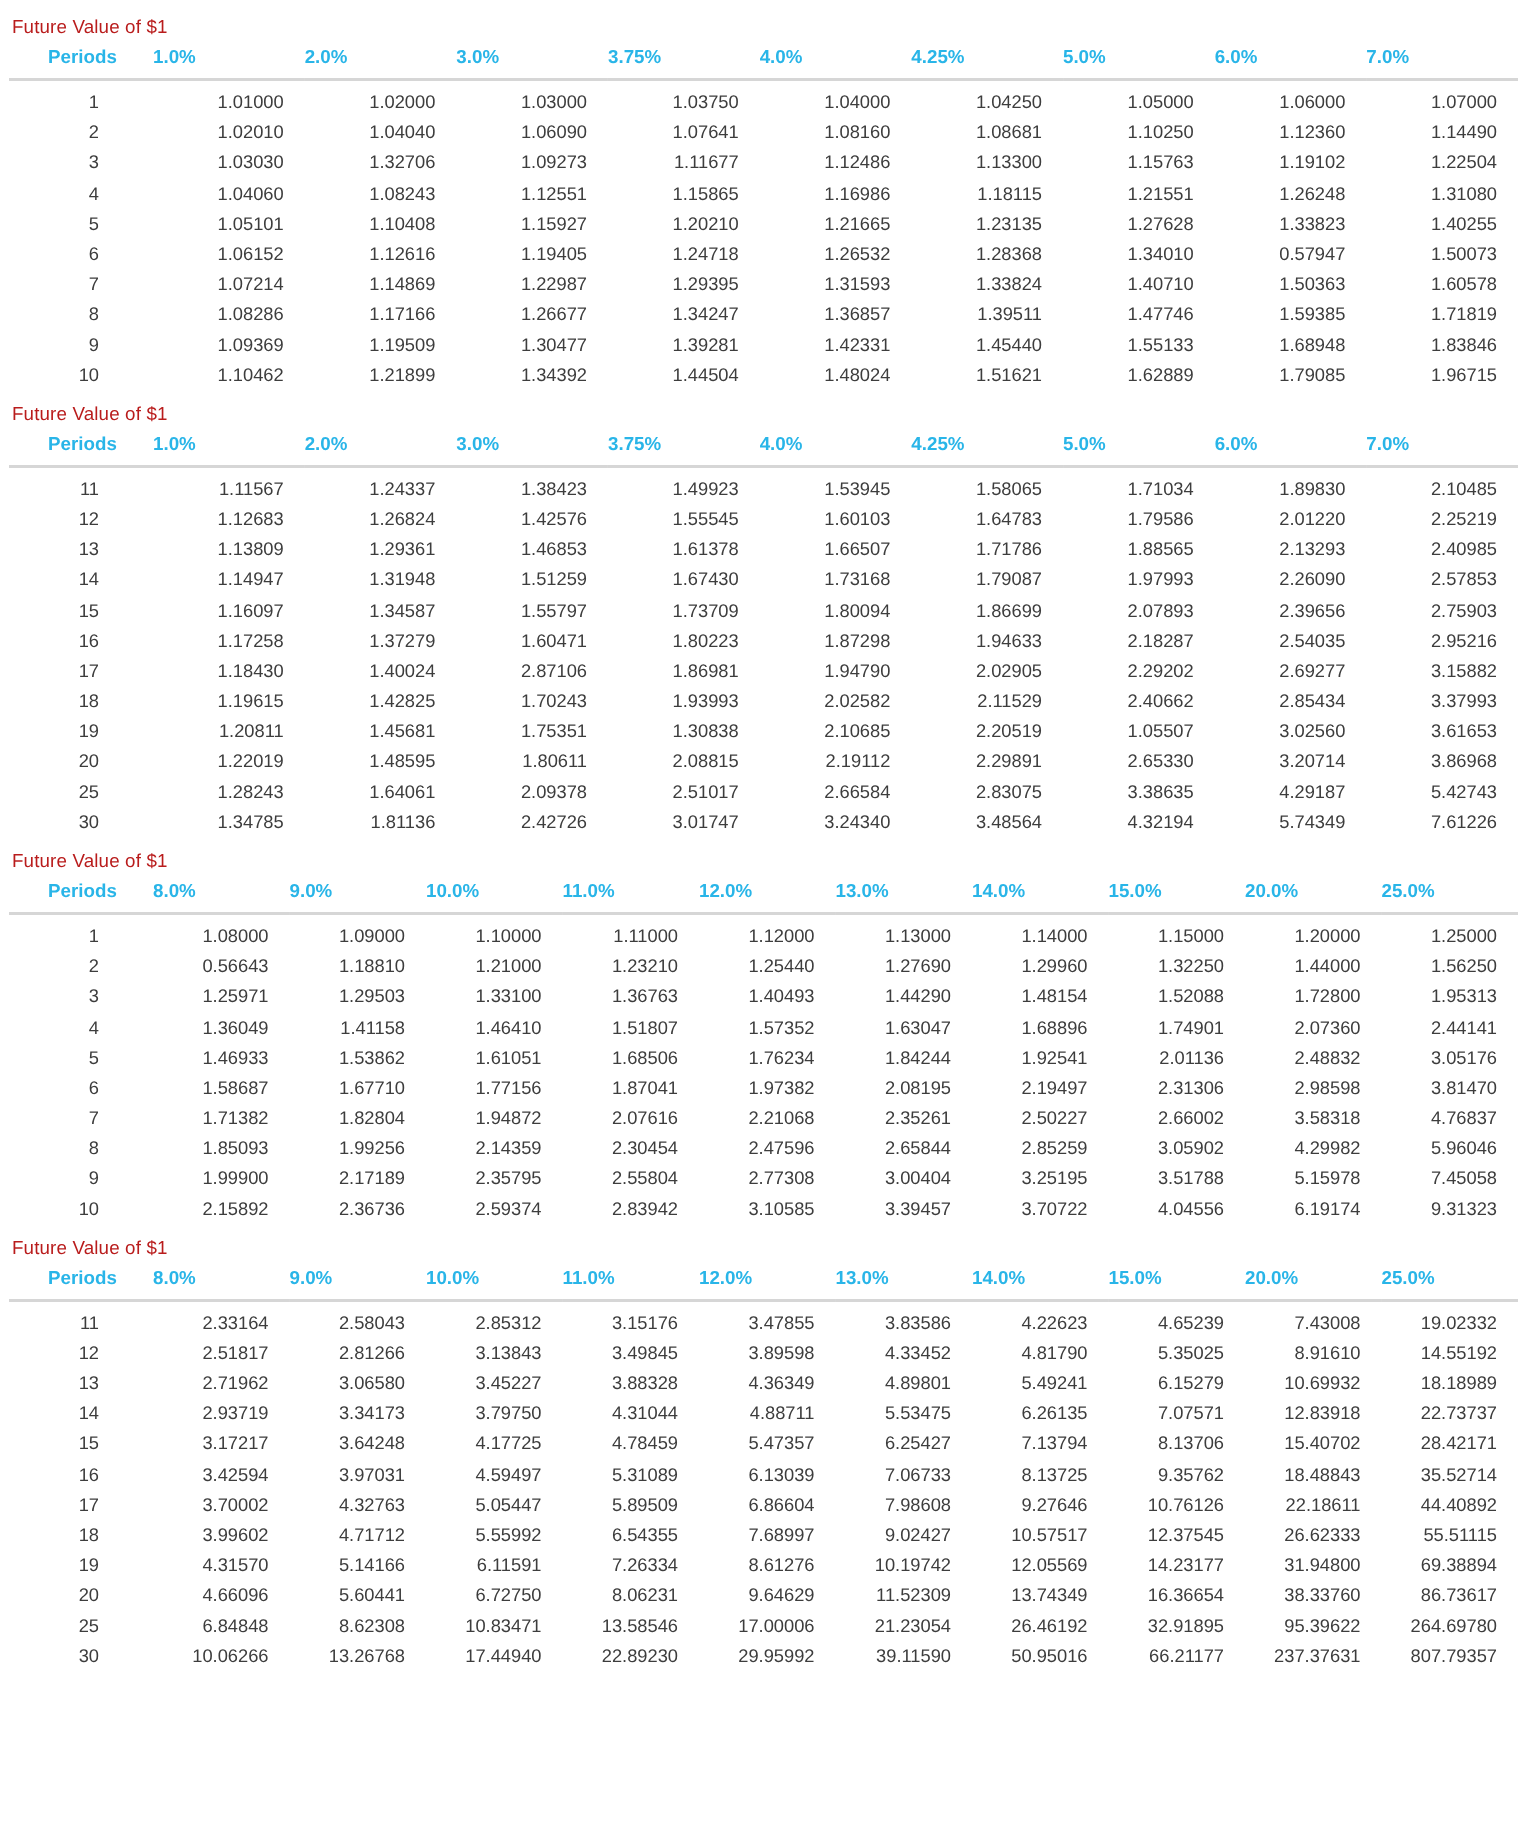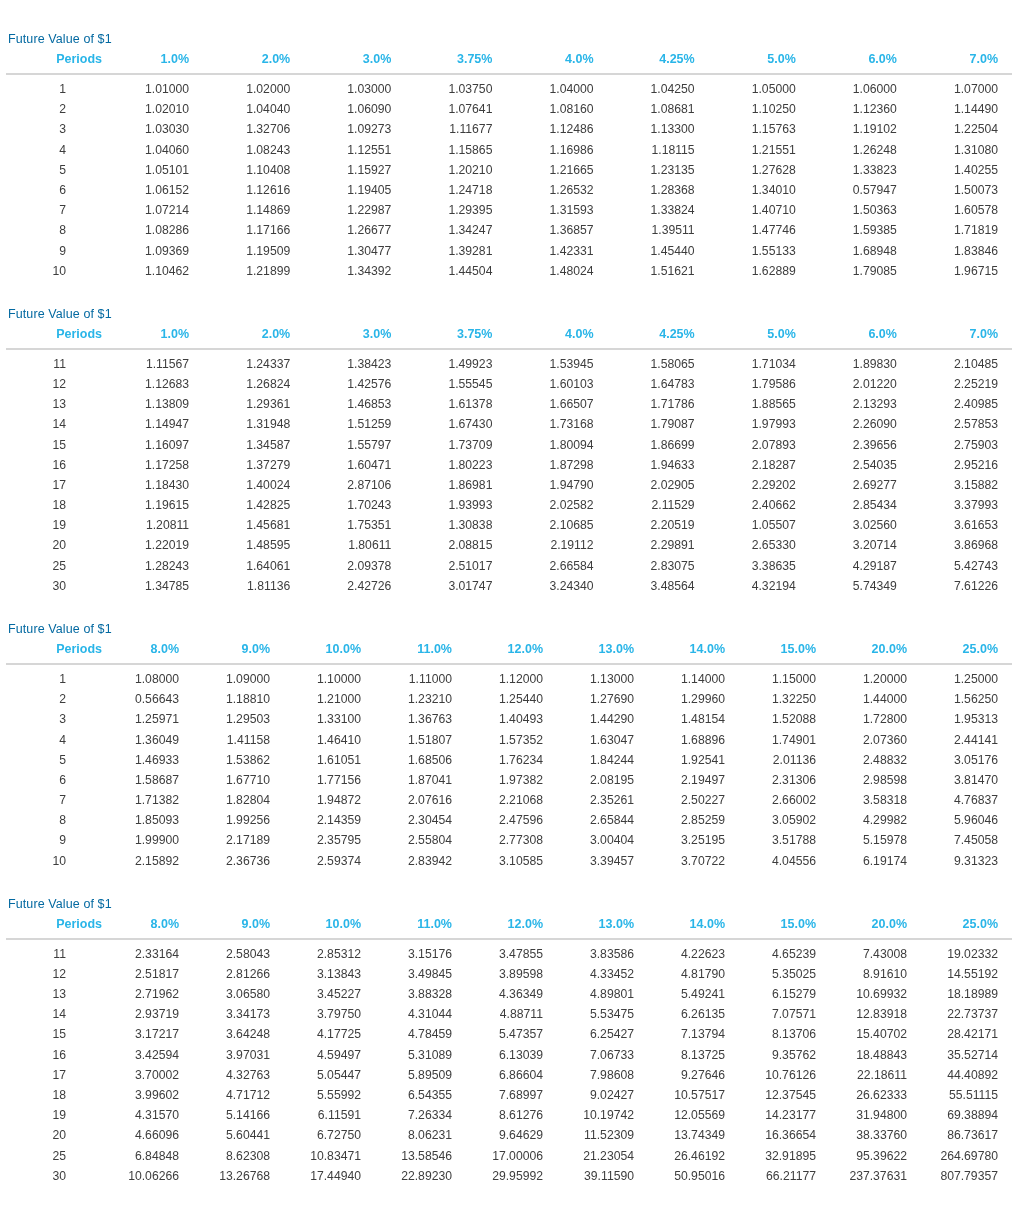--- a/index.html
+++ b/index.html
@@ -18,46 +18,45 @@
     width: 1015px;
     padding: 6px 0 0 0;
     box-sizing: border-box;
   }
   .table-block {
     margin: 0 0 4px 0;
     padding: 0;
   }
   .block-title {
     font-size: 12.5px;
-    color: #0369a1;
+    color: #b91c1c;
     font-weight: normal;
     padding: 5px 0 4px 8px;
     letter-spacing: 0.1px;
-    margin-top: 21px;
   }
   table.fv {
     width: 1006px;
     margin: 0 0 0 6px;
     border-collapse: collapse;
     table-layout: fixed;
   }
   table.fv col.c-periods { width: 96px; }
   table.fv col.c-rate { width: 101px; }
 
   table.fv thead th {
     font-size: 12.5px;
     font-weight: bold;
     color: #29b5e8;
     padding: 2px 14px 7px 0;
-    text-align: right;
+    text-align: left;
     border-bottom: 2px solid #d6d6d6;
     white-space: nowrap;
   }
   table.fv thead th.h-periods {
-    text-align: right;
+    text-align: center;
     padding-left: 2px;
     padding-right: 0;
     margin-left: 13px;
   }
   table.fv tbody td {
     font-size: 12.2px;
     color: #3d3d3d;
     text-align: right;
     padding: 3.1px 14px 3.1px 0;
     white-space: nowrap;

